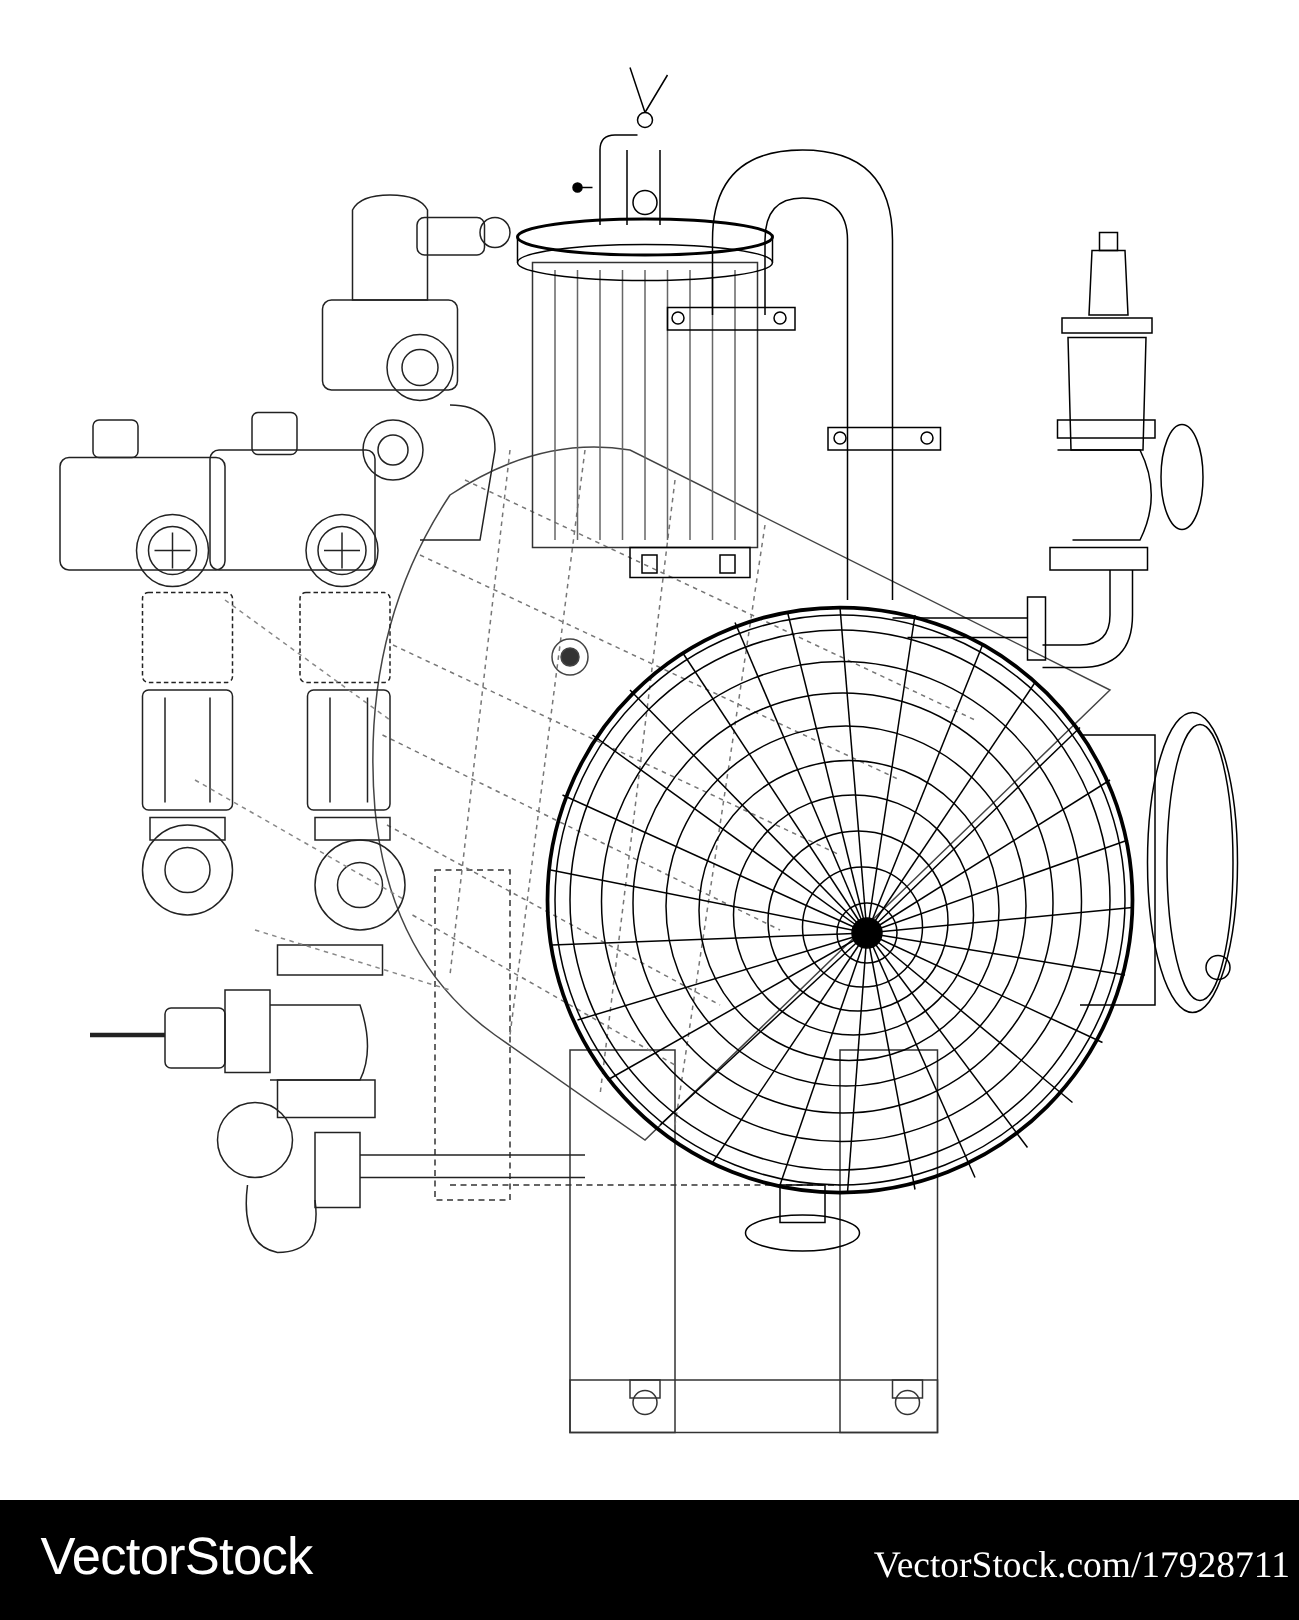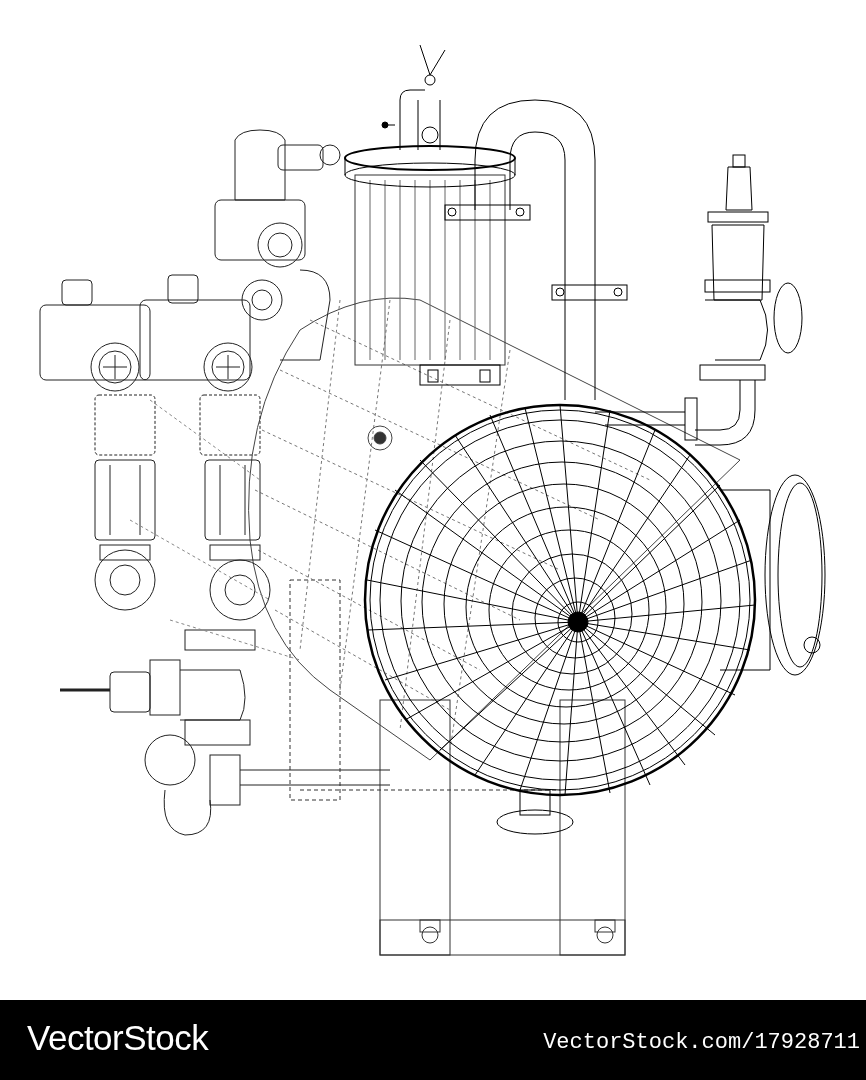--- a/index.html
+++ b/index.html
@@ -1,20 +1,20 @@
 <!DOCTYPE html>
 <html><head>
 <meta charset="utf-8">
 <style>
   html, body { margin:0; padding:0; background:#fff; }
   body { width:866px; height:1080px; position:relative; overflow:hidden; font-family:"Liberation Sans", sans-serif; }
   #art { position:absolute; left:0; top:0; width:866px; height:1000px; background:#fff; }
   #footer { position:absolute; left:0; top:1000px; width:866px; height:80px; background:#000; color:#fff;padding-left:20px; }
   #brand { position:absolute; left:27px; top:18px; font-size:35px; letter-spacing:-0.5px; font-family:"Liberation Sans", sans-serif; }
-  #imgid { position:absolute; right:26px; top:30px; font-size:22px; font-family:Liberation Mono, monospace; }
+  #imgid { position:absolute; right:26px; top:30px; font-size:25px; font-family:Liberation Serif, serif; }
 </style>
 </head>
 <body>
 
 <div id="art">
 <svg width="866" height="1000" viewBox="0 0 866 1000" xmlns="http://www.w3.org/2000/svg" fill="none" stroke="#000" stroke-width="1">
 
   <g stroke="#333">
     <rect x="380" y="700" width="70" height="255"></rect>
     <rect x="560" y="700" width="65" height="255"></rect>

